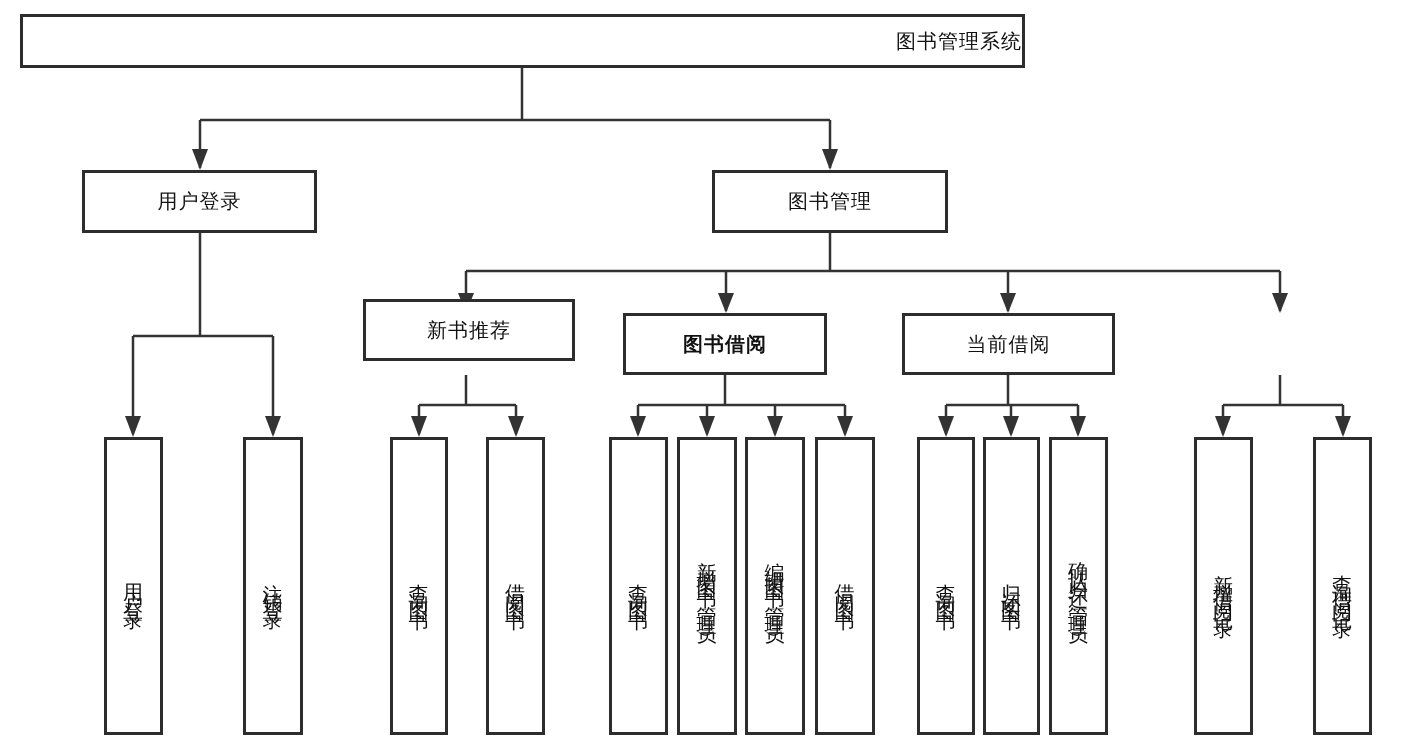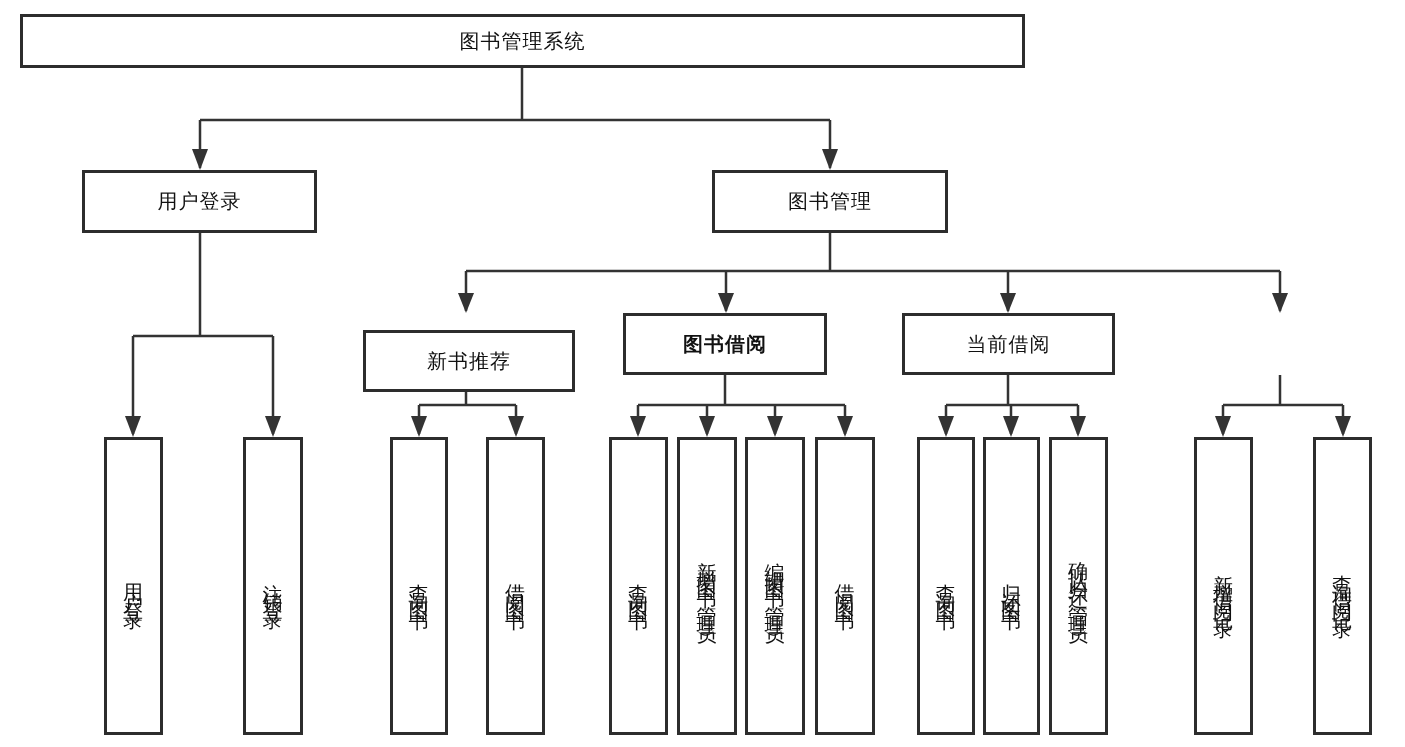--- a/index.html
+++ b/index.html
@@ -98,32 +98,32 @@
       <polygon points="767,416 783,416 775,437"></polygon>
       <polygon points="837,416 853,416 845,437"></polygon>
       <polygon points="938,416 954,416 946,437"></polygon>
       <polygon points="1003,416 1019,416 1011,437"></polygon>
       <polygon points="1070,416 1086,416 1078,437"></polygon>
       <polygon points="1215,416 1231,416 1223,437"></polygon>
       <polygon points="1335,416 1351,416 1343,437"></polygon>
     </g>
   </svg>
 
-  <div class="hnode" style="left:20px; top:14px; width:1005px; height:54px;">
+  <div class="hnode" style="left:20px; top:14px; width:1005px; height:54px;justify-content:flex-end;">
     <span>图书管理系统</span>
   </div>
 
   <div class="hnode" style="left:82px; top:170px; width:235px; height:63px;">
     <span>用户登录</span>
   </div>
   <div class="hnode" style="left:712px; top:170px; width:236px; height:63px;">
     <span>图书管理</span>
   </div>
 
-  <div class="hnode" style="left:363px; top:330px; width:212px; height:62px;">
+  <div class="hnode" style="left:363px; top:299px; width:212px; height:62px;">
     <span>新书推荐</span>
   </div>
   <div class="hnode" style="left:623px; top:313px; width:204px; height:62px;font-weight:bold;">
     <span>图书借阅</span>
   </div>
   <div class="hnode" style="left:902px; top:313px; width:213px; height:62px;">
     <span>当前借阅</span>
   </div>
 
   <div class="vnode" style="left:104px; width:59px;">

